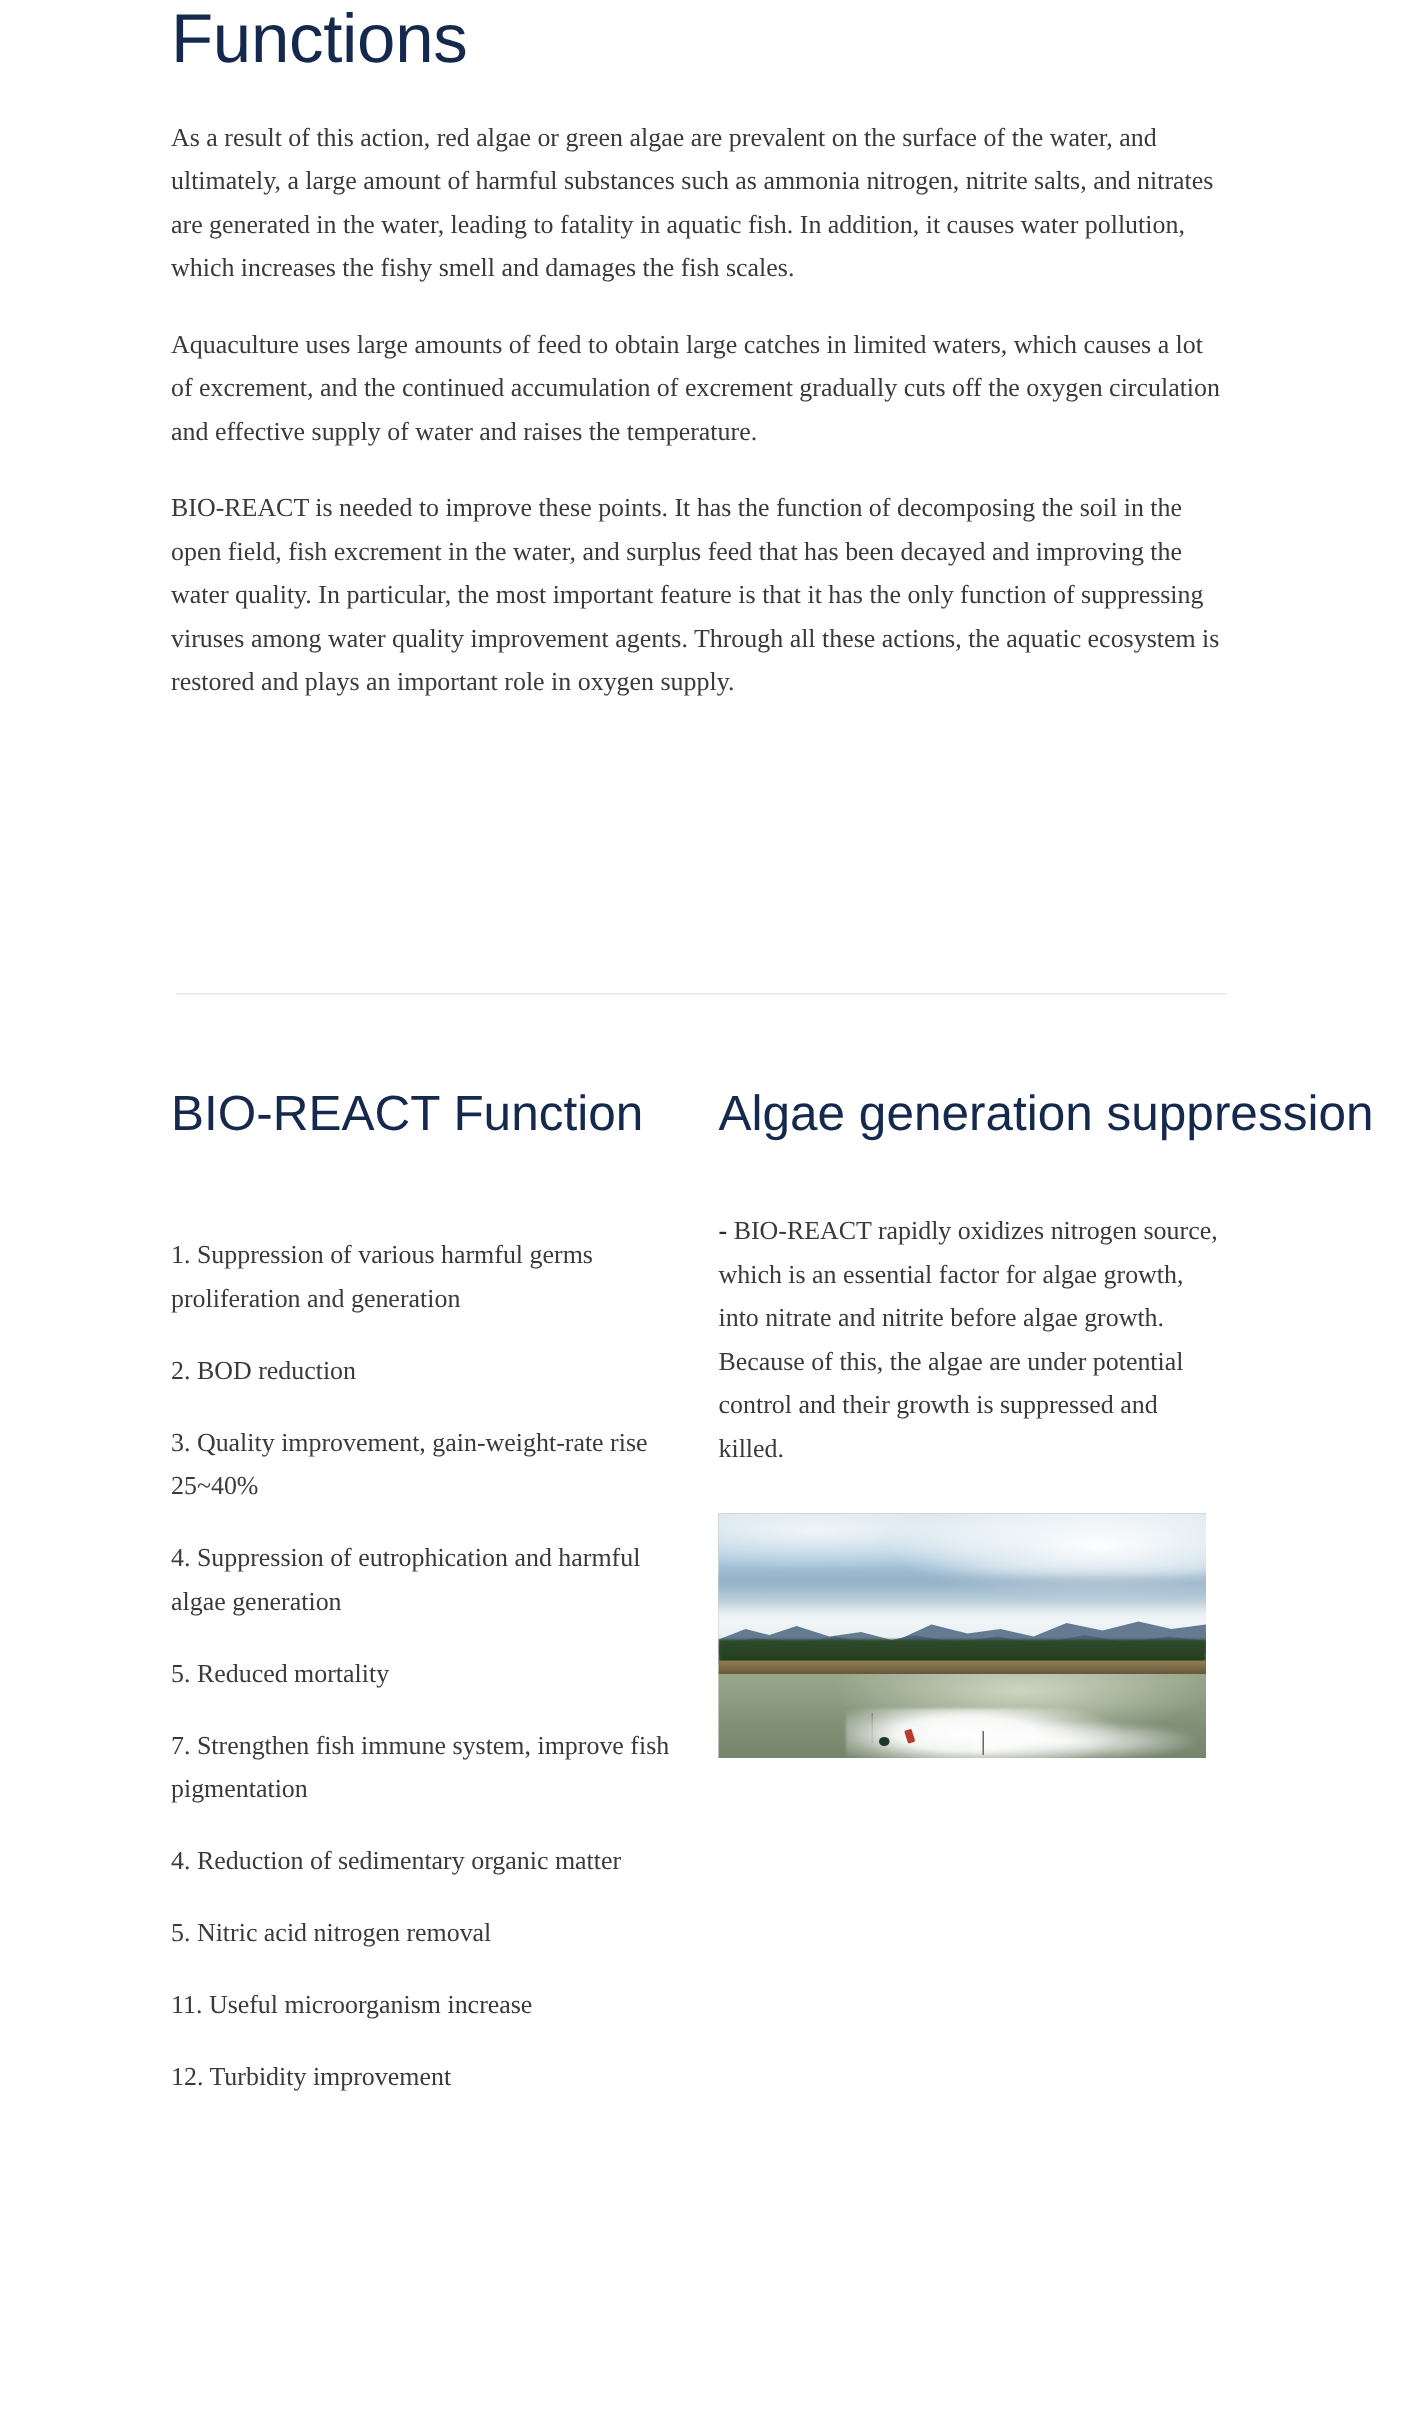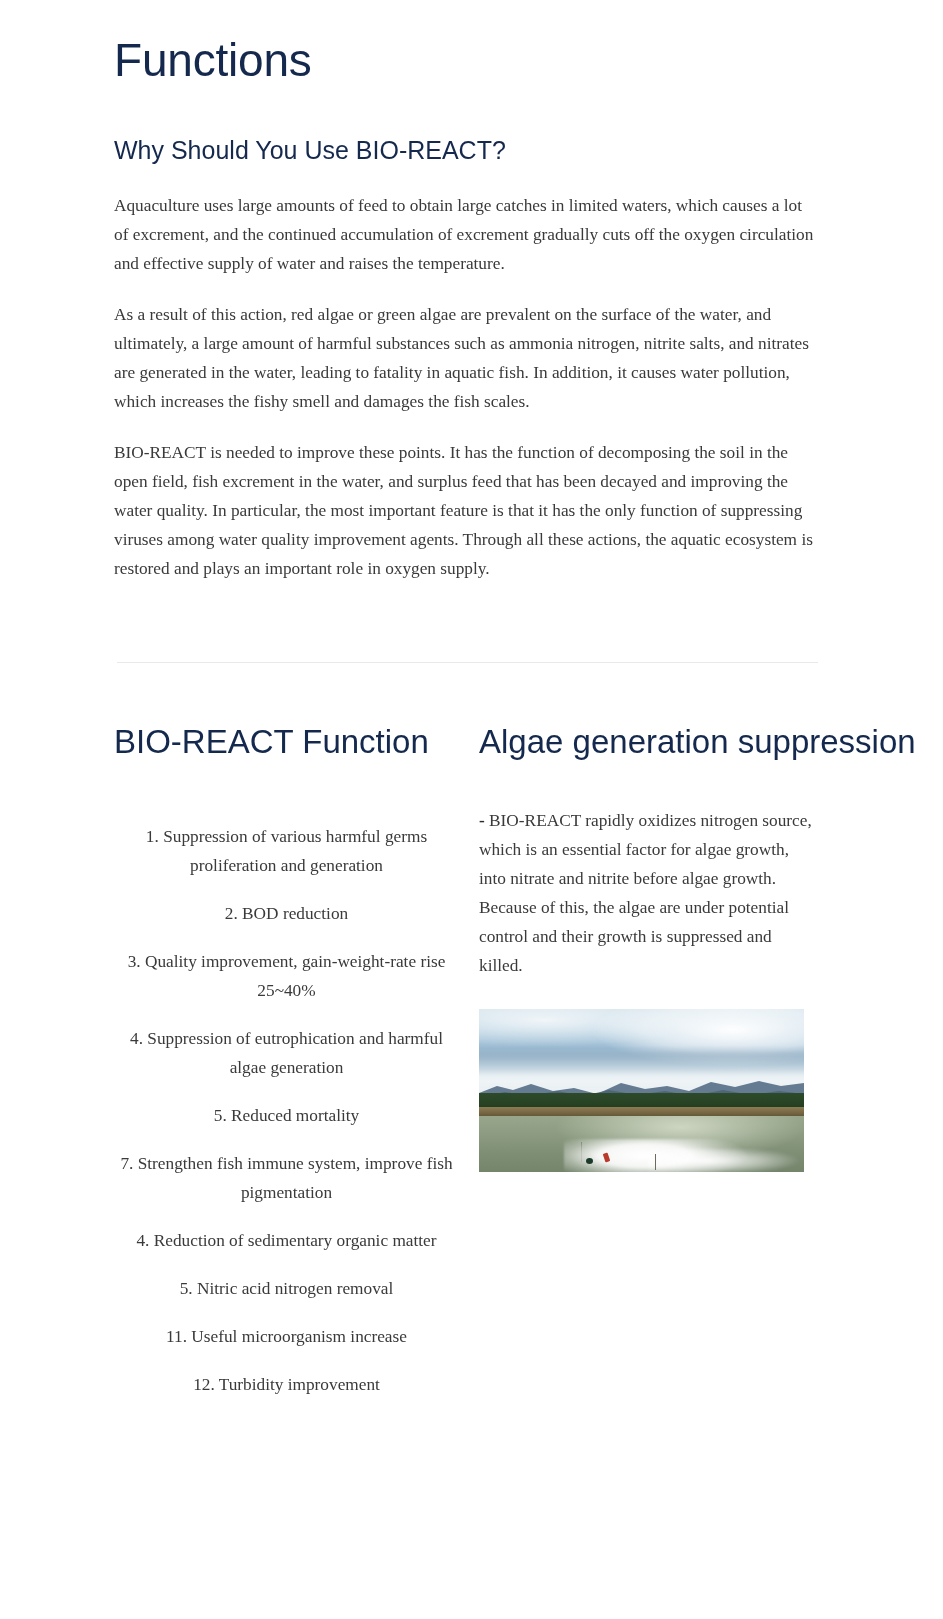--- a/index.html
+++ b/index.html
@@ -31,21 +31,20 @@
 
   
   .page-title {
     font-family: "Liberation Sans", "DejaVu Sans", sans-serif;
     font-size: 46px;
     font-weight: 400;
     color: #14294d;
     letter-spacing: -0.2px;
     line-height: 1.1;
     margin: 0;
-    padding-top: 35px;
   }
   .section-heading {
     font-family: "Liberation Sans", "DejaVu Sans", sans-serif;
     font-size: 25px;
     font-weight: 400;
     color: #14294d;
     line-height: 1.2;
     margin: 0;
     padding-top: 49px;
   }
@@ -94,21 +93,20 @@
   .col-left {
     width: 365px;
     flex: 0 0 365px;
   }
   .col-right {
     width: 339px;
     flex: 0 0 339px;
   }
   .list-wrap {
     padding-top: 60px;
-    text-align: center;
   }
   .list-item {
     font-size: 17.3px;
     line-height: 29px;
     color: #3a3a3a;
     margin: 0 0 19px 0;
     max-width: 345px;
   }
   .list-item:last-child { margin-bottom: 0; }
 
@@ -220,25 +218,24 @@
     background: #6b6b5c;
   }
 </style>
 </head>
 <body>
 
 <div class="page">
 
   <div class="content">
     <h1 class="page-title">Functions</h1>
-    <h2 class="section-heading">Why Should You Use BIO-REACT?</h2>
 
     <div class="intro">
+      <p class="para">As a result of this action, red algae or green algae are prevalent on the surface of the water, and ultimately, a large amount of harmful substances such as ammonia nitrogen, nitrite salts, and nitrates are generated in the water, leading to fatality in aquatic fish. In addition, it causes water pollution, which increases the fishy smell and damages the fish scales.</p>
       <p class="para">Aquaculture uses large amounts of feed to obtain large catches in limited waters, which causes a lot of excrement, and the continued accumulation of excrement gradually cuts off the oxygen circulation and effective supply of water and raises the temperature.</p>
-      <p class="para">As a result of this action, red algae or green algae are prevalent on the surface of the water, and ultimately, a large amount of harmful substances such as ammonia nitrogen, nitrite salts, and nitrates are generated in the water, leading to fatality in aquatic fish. In addition, it causes water pollution, which increases the fishy smell and damages the fish scales.</p>
       <p class="para">BIO-REACT is needed to improve these points. It has the function of decomposing the soil in the open field, fish excrement in the water, and surplus feed that has been decayed and improving the water quality. In particular, the most important feature is that it has the only function of suppressing viruses among water quality improvement agents. Through all these actions, the aquatic ecosystem is restored and plays an important role in oxygen supply.</p>
     </div>
   </div>
 
   <div class="divider"></div>
 
   <div class="columns">
 
     <div class="col-left">
       <h3 class="col-heading">BIO-REACT Function</h3>

